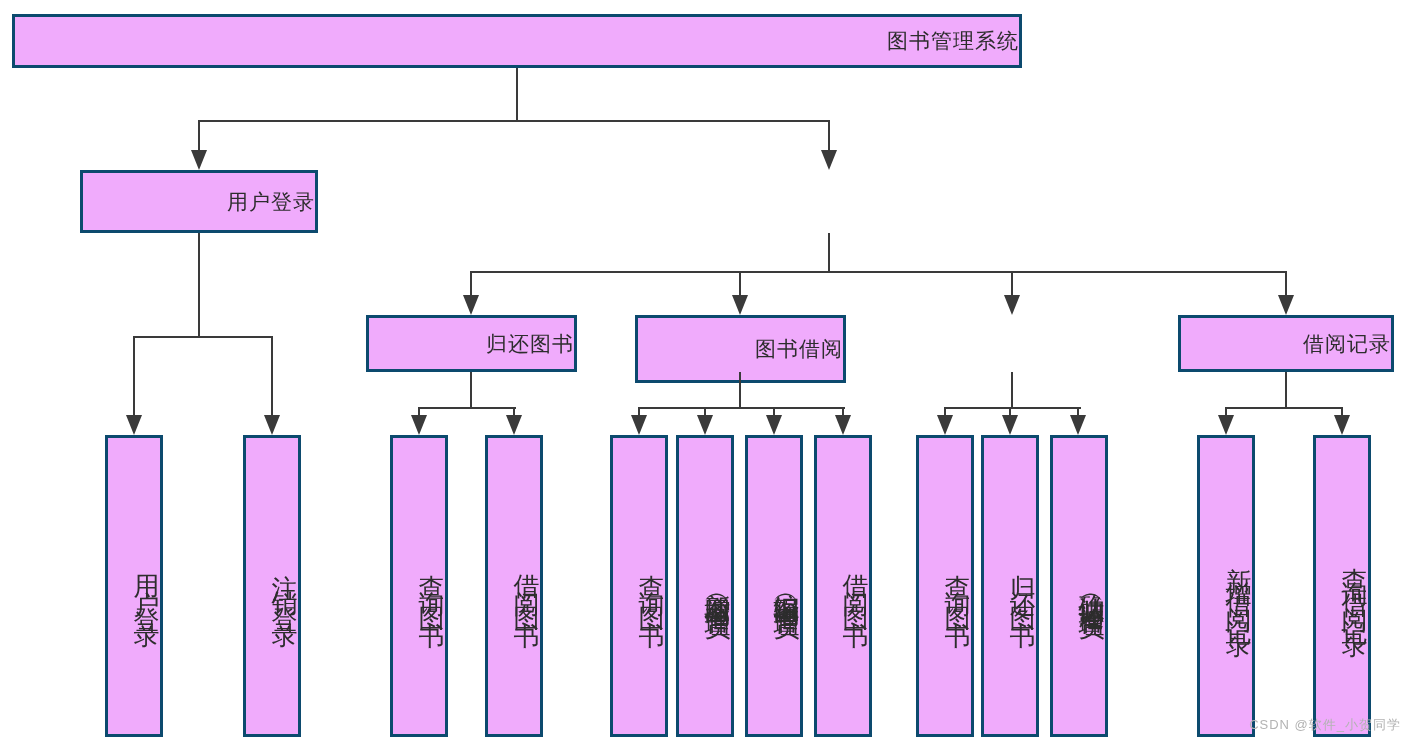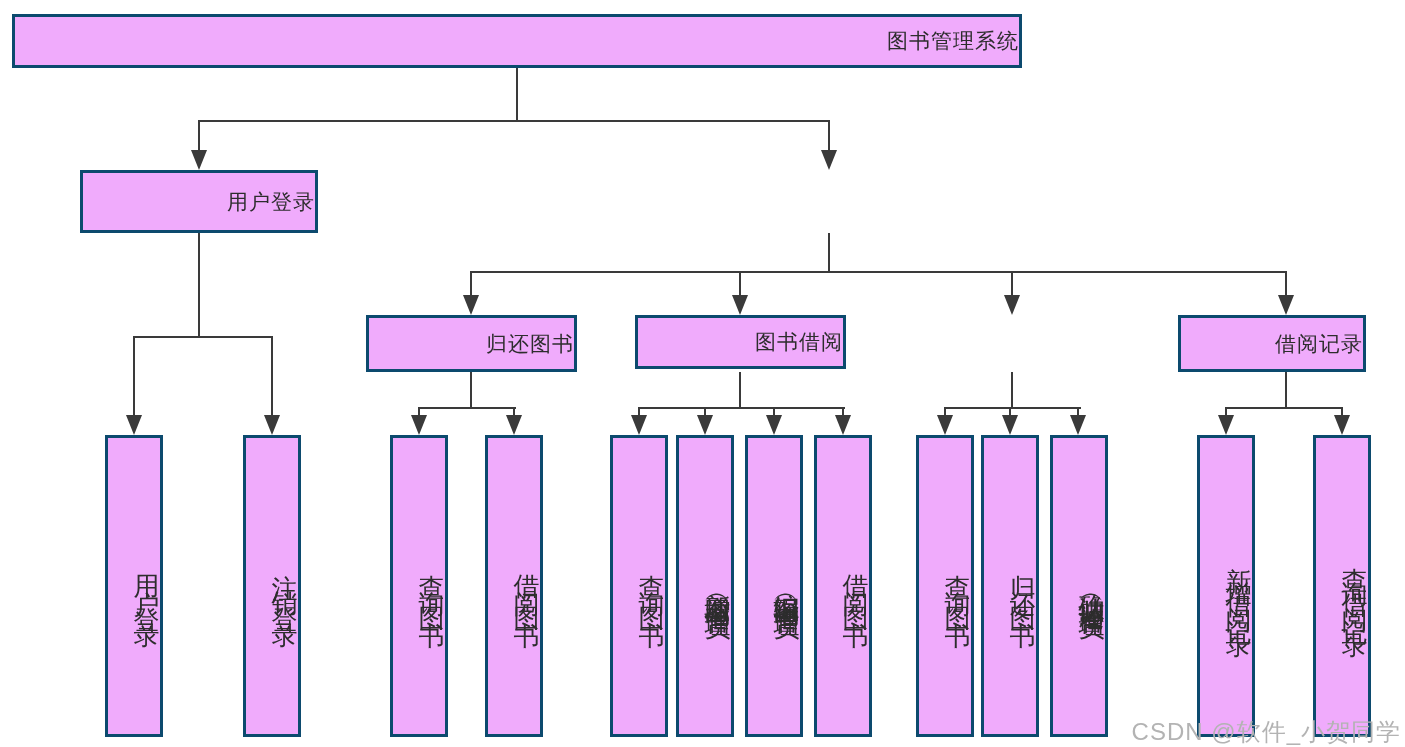--- a/index.html
+++ b/index.html
@@ -18,21 +18,21 @@
   .v9 span{letter-spacing:3px;}
 
   
   .vline{position:absolute;width:2px;background:#3a3a3a;}
   .hline{position:absolute;height:2px;background:#3a3a3a;}
   .arrow{position:absolute;width:0;height:0;
          border-left:8px solid transparent;border-right:8px solid transparent;
          border-top:20px solid #3a3a3a;}
 
   
-  .watermark{position:absolute;top:716px;right:4px;font-size:24px;color:#b3b3b3;
+  .watermark{position:absolute;top:716px;right:4px;font-size:13px;color:#b3b3b3;
              letter-spacing:1px;white-space:nowrap;}
 </style>
 </head>
 <body>
 
 <div id="stage">
 
   <div class="box hlabel" style="left:12px;top:14px;width:1010px;height:54px;">
     <span>图书管理系统</span>
   </div>
@@ -62,24 +62,24 @@
   <div class="vline" style="left:739px;top:271px;height:26px;"></div>
   <div class="arrow" style="left:732px;top:295px;"></div>
   <div class="vline" style="left:1011px;top:271px;height:26px;"></div>
   <div class="arrow" style="left:1004px;top:295px;"></div>
   <div class="vline" style="left:1285px;top:271px;height:26px;"></div>
   <div class="arrow" style="left:1278px;top:295px;"></div>
 
   <div class="box hlabel" style="left:366px;top:315px;width:211px;height:57px;">
     <span>归还图书</span>
   </div>
-  <div class="box hlabel" style="left:635px;top:315px;width:211px;height:54px;font-family:Liberation Serif, serif;">
+  <div class="box hlabel" style="left:635px;top:315px;width:211px;height:68px;font-family:Liberation Serif, serif;">
     <span>图书借阅</span>
   </div>
-  <div class="box hlabel" style="left:1178px;top:315px;width:188px;height:57px;">
+  <div class="box hlabel" style="left:1178px;top:315px;width:216px;height:57px;">
     <span>借阅记录</span>
   </div>
 
   <div class="vline" style="left:470px;top:372px;height:37px;"></div>
   <div class="hline" style="left:418px;top:407px;width:98px;"></div>
   <div class="vline" style="left:418px;top:407px;height:10px;"></div>
   <div class="arrow" style="left:411px;top:415px;"></div>
   <div class="vline" style="left:513px;top:407px;height:10px;"></div>
   <div class="arrow" style="left:506px;top:415px;"></div>
 

